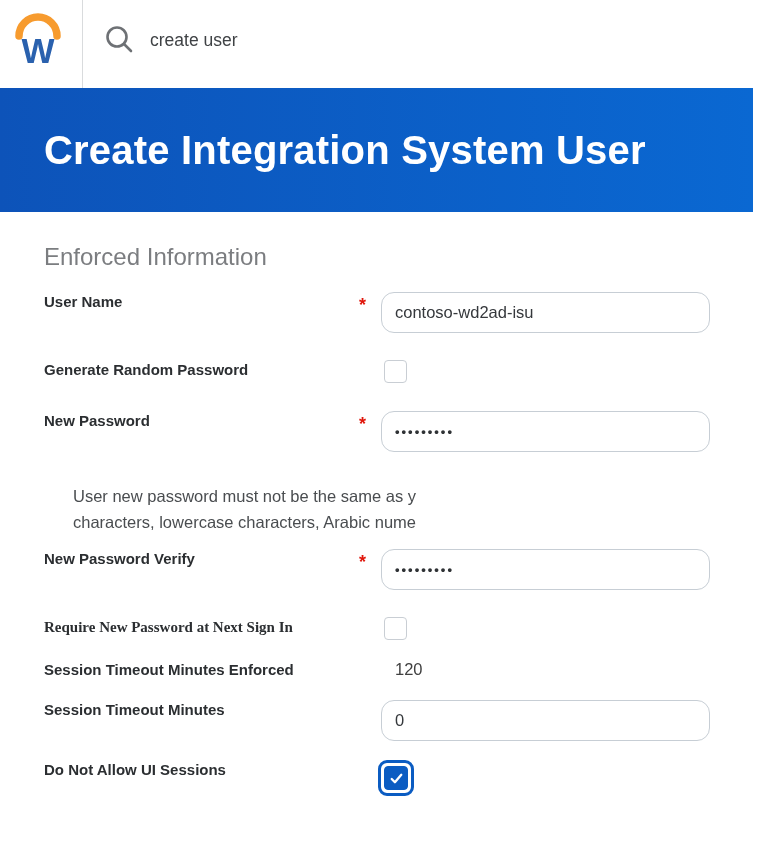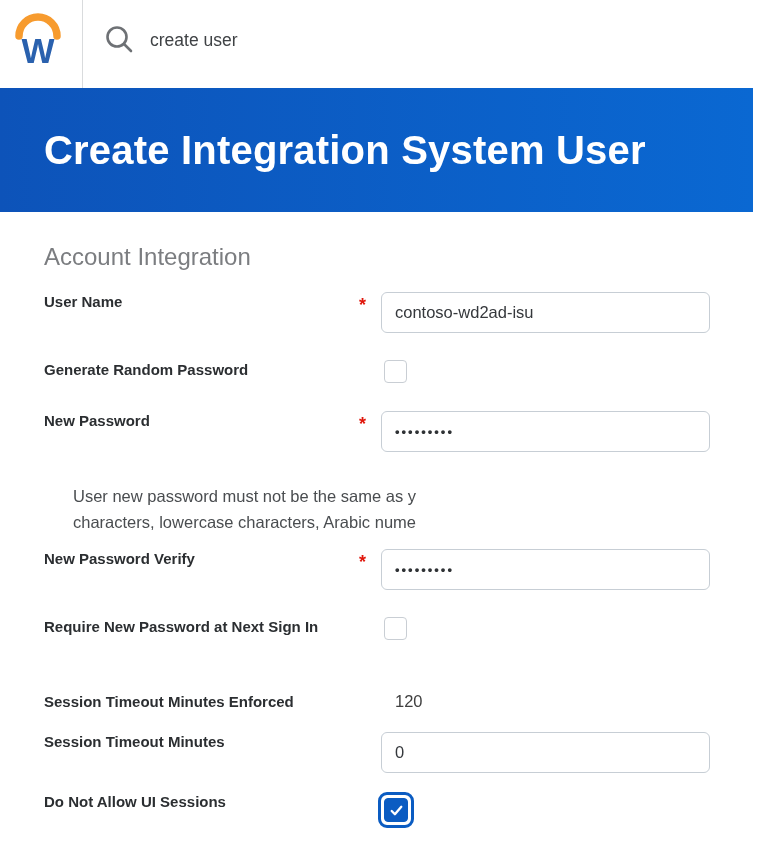--- a/index.html
+++ b/index.html
@@ -24,21 +24,21 @@
   .section-title { margin:31px 0 21px 44px; font-size:24px; color:#7b7d80; font-weight:normal; }
 
   
   .row { display:flex; padding-left:44px; }
   .row.top-align { align-items:flex-start; }
   .flabel { flex:none; width:308px; font-size:15px; font-weight:bold; color:#2b2e31; line-height:20px; }
   .top-align .flabel { line-height:26px; }
   .req-col { flex:none; width:29px; font-size:18px; font-weight:bold; color:#e0170c; padding-left:7px; padding-top:3px; }
   .control { flex:1; min-width:0; }
 
-  .tinput { width:329px; height:41px; border:1px solid #c7ced5; border-radius:6px; padding:0 13px;
+  .tinput { width:329px; height:41px; border:1px solid #c7ced5; border-radius:13px; padding:0 13px;
             font-family:"Liberation Sans", sans-serif; font-size:16.5px; color:#35383c; outline:none; background:#fff; }
   .pwd { letter-spacing:2px; font-size:13px; font-weight:bold; color:#2f3235; }
 
   .static-line { font-size:16.5px; color:#4a4d50; line-height:26px; white-space:nowrap; }
   .readonly-value { font-size:16.5px; color:#404040; padding-left:14px; }
 
   
   .cb { display:inline-flex; align-items:center; justify-content:center; width:23px; height:23px;
         border:1px solid #c9ced4; border-radius:4px; background:#fff; margin-left:3px; cursor:pointer; }
   .cb svg { display:none; }
@@ -47,21 +47,21 @@
   .cb-ring { display:inline-flex; align-items:center; justify-content:center; width:36px; height:36px;
              border:3px solid #0b5cc2; border-radius:9px; background:#fff; margin-left:-3px; }
   .cb-ring .cb { width:24px; height:24px; margin-left:0; }
 
   
   .r1 { margin-bottom:27px; }
   .r2 { margin-bottom:24px; }
   .r3 { margin-bottom:31px; }
   .r4 { margin-bottom:14px; }
   .r5 { margin-bottom:27px; }
-  .r6 { margin-bottom:48px; }
+  .r6 { margin-bottom:16px;font-family:Liberation Serif, serif; }
   .r7 { margin-bottom:20px; }
   .r8 { margin-bottom:19px; }
 </style>
 </head>
 <body>
 
 <div class="page">
 
   <div class="topbar">
     <svg class="logo" viewBox="0 0 50 56">
@@ -73,21 +73,21 @@
       <circle cx="13" cy="13" r="9.5" stroke="#6e7175" stroke-width="2.6" fill="none"></circle>
       <line x1="20" y1="20" x2="27" y2="27" stroke="#6e7175" stroke-width="2.6" stroke-linecap="round"></line>
     </svg>
     <input class="search-input" value="create user" style="">
   </div>
 
   <div class="banner">
     <div class="banner-title">Create Integration System User</div>
   </div>
 
-  <h2 class="section-title">Account Integration</h2>
+  <h2 class="section-title">Enforced Information</h2>
 
   <div class="row r1">
     <div class="flabel">User Name</div>
     <div class="req-col">*</div>
     <div class="control">
       <input class="tinput" value="contoso-wd2ad-isu" style="">
     </div>
   </div>
 
   <div class="row r2">

